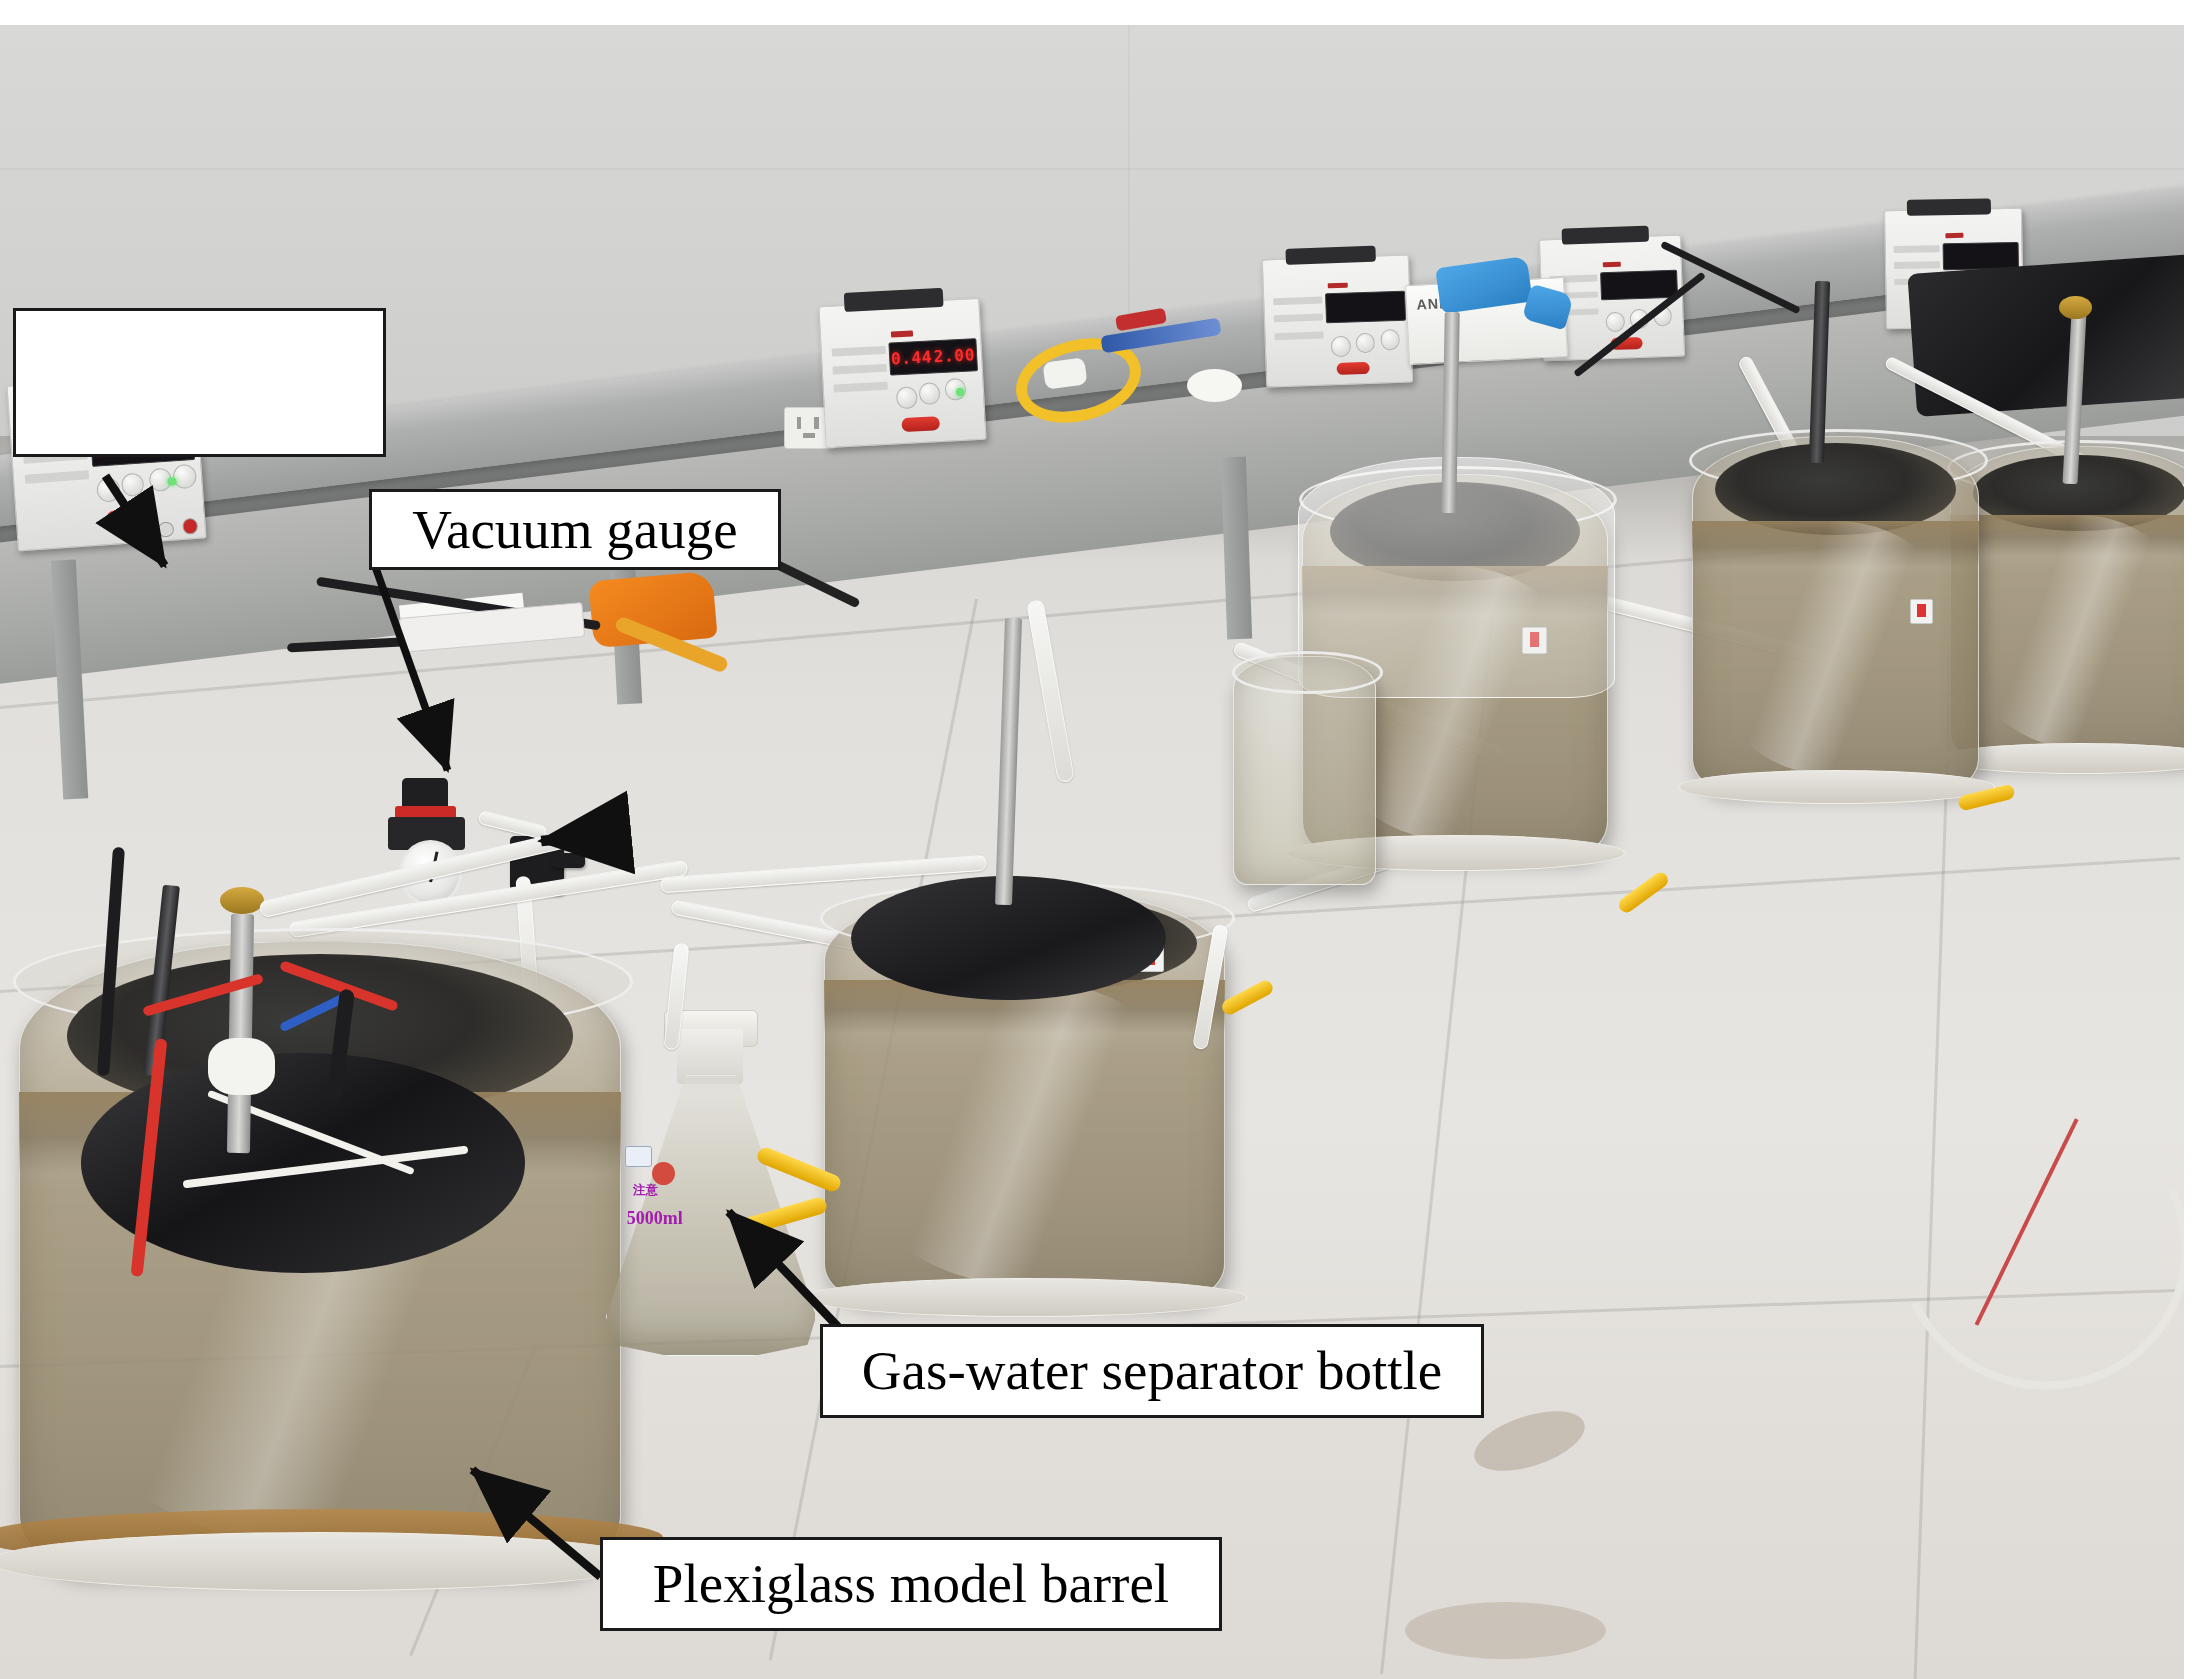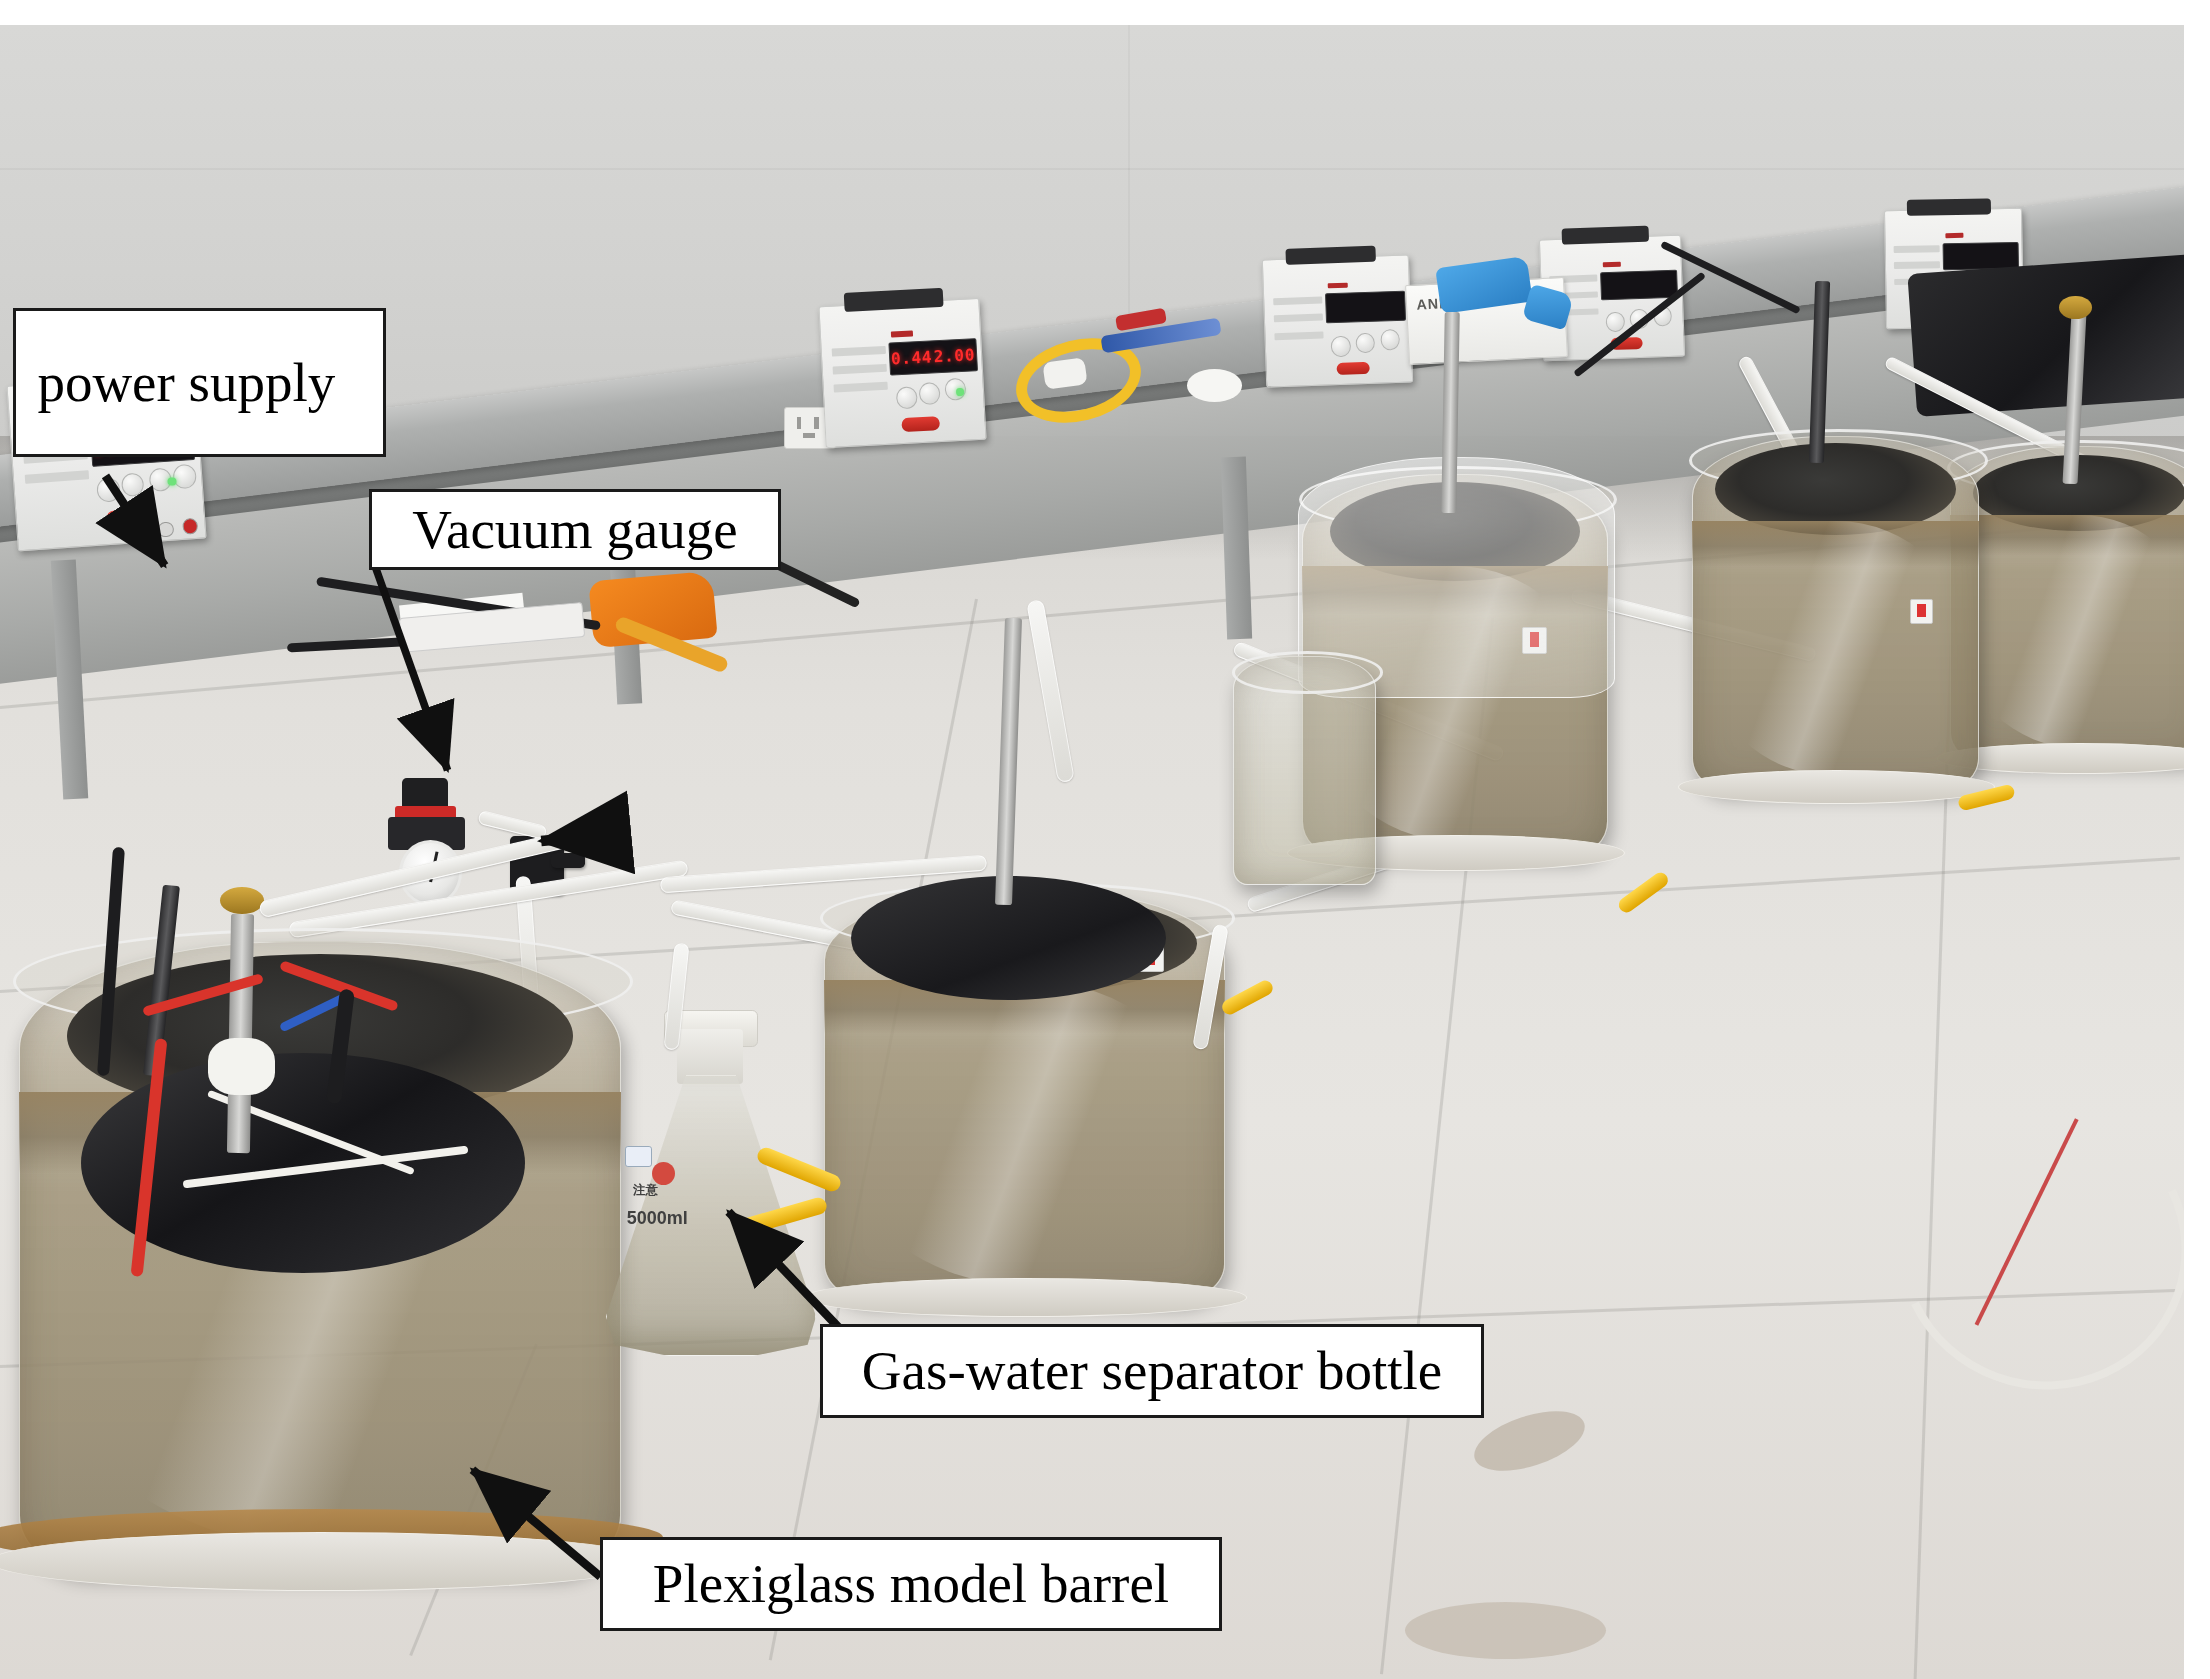--- a/index.html
+++ b/index.html
@@ -76,21 +76,21 @@
   .flask{position:absolute;}
   .flask .cone{position:absolute;left:0;top:14%;width:100%;height:86%;
        background:linear-gradient(180deg,rgba(226,226,220,.55),rgba(186,180,160,.66) 56%,rgba(164,158,138,.75));
        border:1.9px solid rgba(246,246,244,.8);
        clip-path:polygon(38% 0%,62% 0%,100% 86%,96% 96%,70% 100%,30% 100%,4% 96%,0% 86%);
        box-shadow:inset 0 -17px 29px rgba(110,100,70,.35);}
   .flask .neck{position:absolute;left:34%;top:0;width:32%;height:17%;
        background:linear-gradient(180deg,#efeeea,#d6d4cd);border-radius:3.8px;}
   .flask .stopper{position:absolute;left:28%;top:-6%;width:44%;height:11%;
        background:linear-gradient(180deg,#f6f5f1,#dddbd4);border-radius:5.7px;border:1px solid #cfcdc6;}
-  .flask .label{position:absolute;color:#404040;font-family:Liberation Sans, sans-serif;font-weight:bold;}
+  .flask .label{position:absolute;color:#a21caf;font-family:Liberation Serif, serif;font-weight:bold;}
 
   .tube{position:absolute;border-radius:955px;background:linear-gradient(180deg,#f6f6f4,#dcdbd6);
         border:1px solid rgba(255,255,255,.65);box-shadow:0 1px 1.9px rgba(0,0,0,.18);}
   .ytube{position:absolute;border-radius:955px;background:linear-gradient(180deg,#ffd84a,#e0a500);}
   .wire{position:absolute;border-radius:955px;}
   .rod{position:absolute;background:linear-gradient(90deg,#2b2b2d,#5a5a5c,#242426);border-radius:2.9px;}
   .srod{position:absolute;background:linear-gradient(90deg,#9b9b99,#d8d8d6,#8e8e8c);border-radius:2.9px;}
 
   .reg{position:absolute;}
   .reg .cap{position:absolute;left:22%;top:0;width:50%;height:24%;background:#1f1f21;border-radius:4.8px 4.8px 1.9px 1.9px;}
@@ -415,21 +415,20 @@
         </marker>
       </defs>
       <line x1="110" y1="498" x2="172" y2="592" stroke="#101010" stroke-width="9" marker-end="url(#ah)"></line>
       <line x1="392" y1="592" x2="468" y2="806" stroke="#101010" stroke-width="8" marker-end="url(#ah)"></line>
       <line x1="650" y1="872" x2="566" y2="880" stroke="#101010" stroke-width="11" marker-end="url(#ah)"></line>
       <line x1="880" y1="1392" x2="762" y2="1268" stroke="#101010" stroke-width="9" marker-end="url(#ah)"></line>
       <line x1="628" y1="1650" x2="494" y2="1538" stroke="#101010" stroke-width="9" marker-end="url(#ah)"></line>
     </svg>
 
     <div class="callout two" style="left:13.4px;top:308px;width:346px;height:143px;font-size:55px;">
-      <span>power supply</span>
     </div>
 
     <div class="callout" style="left:369px;top:489px;width:406px;height:75px;font-size:55px;">
       <span>Vacuum gauge</span>
     </div>
 
 
     <div class="callout" style="left:820px;top:1324px;width:658px;height:88px;font-size:55px;">
       <span>Gas-water separator bottle</span>
     </div>

